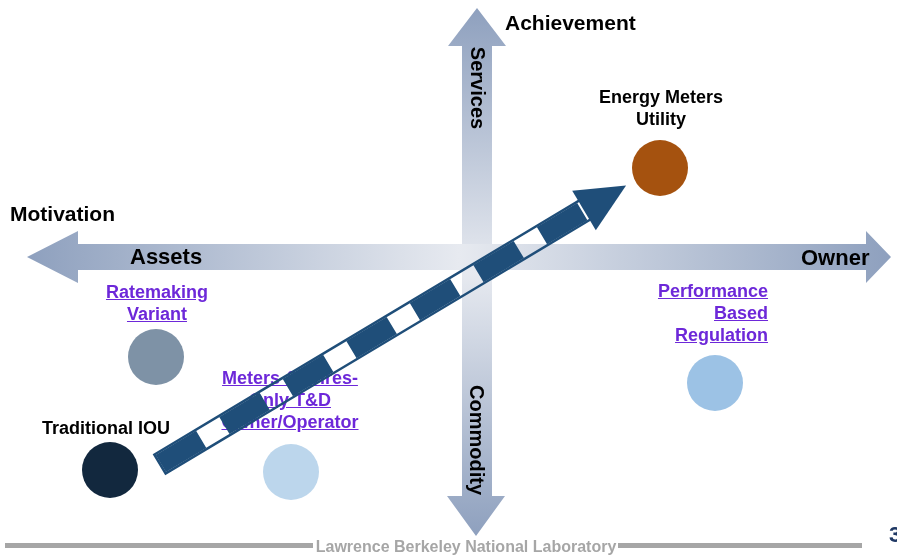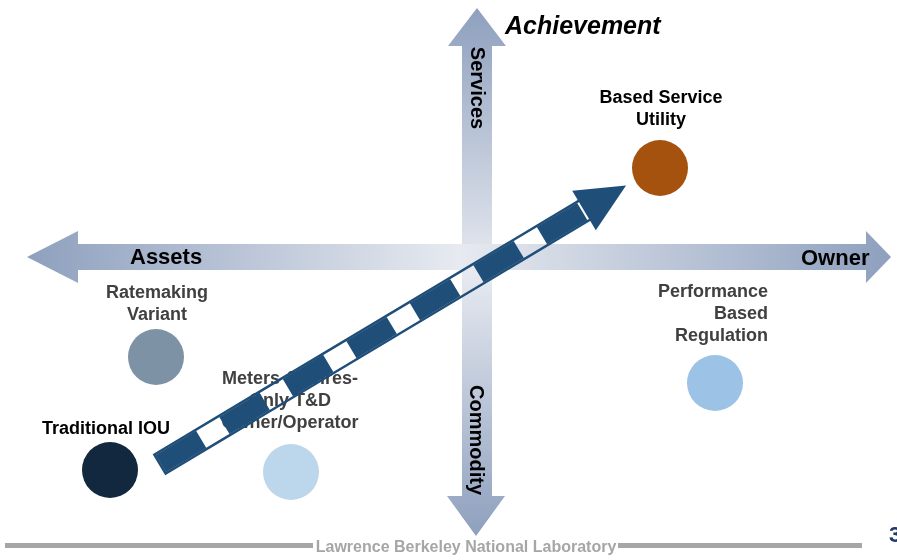--- a/index.html
+++ b/index.html
@@ -2,31 +2,31 @@
 <html><head>
 <meta charset="utf-8">
 <style>
   html,body { margin:0; padding:0; background:#ffffff; }
   .slide {
     position:relative; width:897px; height:560px; overflow:hidden;
     background:#ffffff; font-family:"Liberation Sans", sans-serif;
   }
   .slide svg { position:absolute; left:0; top:0; }
   .label { position:absolute; font-weight:bold; color:#000; }
-  .corner { font-size:25px; font-style:italic; white-space:nowrap;text-align:right; }
+  .corner { font-size:21px; white-space:nowrap;text-align:right; }
   .axisword { font-size:22px; white-space:nowrap; }
   .rot {
     font-size:20px; white-space:nowrap;
     transform:translate(-50%,-50%) rotate(90deg);
   }
   .nodelabel {
     font-size:18px; line-height:22px; text-align:center;
     white-space:pre-line; transform:translateX(-50%);
   }
-  .muted { color:#404040; }
+  .muted { color:#6d28d9;text-decoration:underline; }
   .footer-bar { position:absolute; height:5px; background:#A6A6A6; }
   .footer-text {
     position:absolute; top:538px; left:466px; transform:translateX(-50%);
     font-size:16px; font-weight:bold; color:#A6A6A6; white-space:nowrap;
   }
   .pagenum {
     position:absolute; left:889px; top:522px;
     font-size:22px; font-weight:bold; color:#1F3864;
   }
   .z1 { z-index:1; } .z2 { z-index:2; position:absolute; } .z3 { z-index:3; }
@@ -76,30 +76,31 @@
   <svg class="z3" width="897" height="560" viewBox="0 0 897 560">
     <g transform="translate(160,464) rotate(-30.87)">
       <line x1="1" y1="0" x2="495" y2="0" stroke-width="20" stroke-dasharray="47 27" stroke="#1F4E79"></line>
       <rect x="0" y="-11" width="497" height="22" fill="none" stroke-width="2.5" stroke="#1F4E79"></rect>
       <polygon points="494,-23 543,0 494,23" fill="#1F4E79"></polygon>
     </g>
   </svg>
 
   <div class="label corner z4" style="position:absolute; left:505px; top:11px;">Achievement</div>
 
+  <div class="label corner z4" style="position:absolute; left:10px; top:202px;">Motivation</div>
 
   <div class="label axisword z4" style="position:absolute; left:97px; top:244px;margin-left:33px;">Assets</div>
 
   <div class="label axisword z4" style="position:absolute; left:801px; top:245px;">Owner</div>
 
   <div class="label rot z4" style="position:absolute; left:477px; top:88px;">Services</div>
 
   <div class="label rot z4" style="position:absolute; left:476px; top:440px;">Commodity</div>
 
-  <div class="label nodelabel z4" style="position:absolute; left:661px; top:86px;">Based Service
+  <div class="label nodelabel z4" style="position:absolute; left:661px; top:86px;">Energy Meters
 Utility</div>
 
   <div class="label nodelabel z4" style="position:absolute; left:106px; top:417px;">Traditional IOU</div>
 
   <div class="footer-bar z5" style="left:5px; top:543px; width:308px;"></div>
   <div class="footer-text z5">Lawrence Berkeley National Laboratory</div>
   <div class="footer-bar z5" style="left:618px; top:543px; width:244px;"></div>
   <div class="pagenum z5">3</div>
 
 </div>

